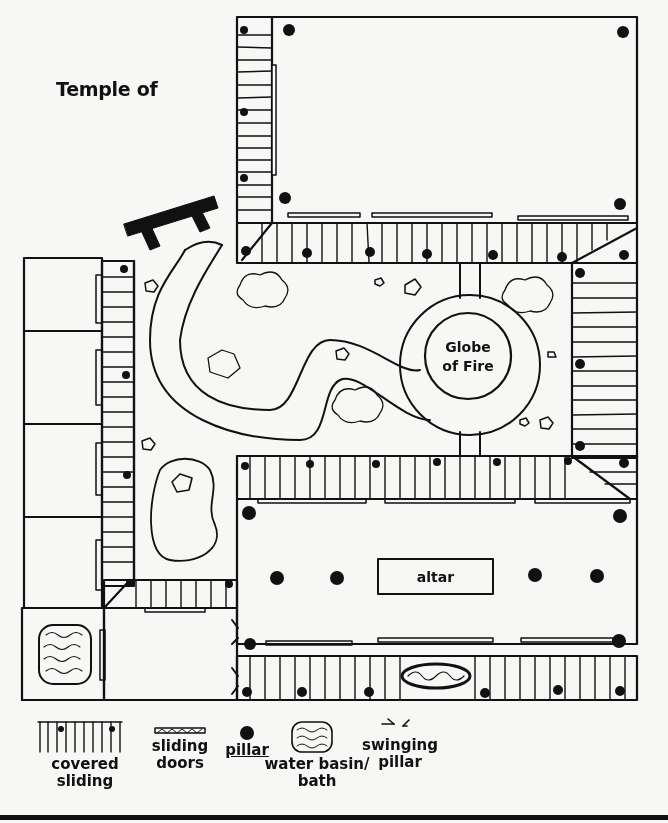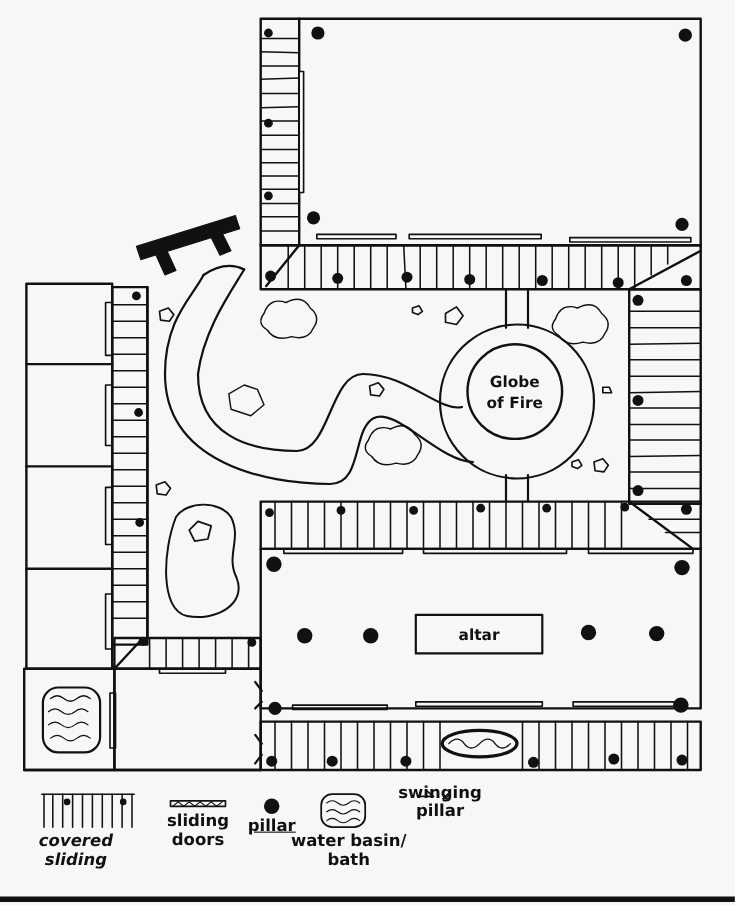--- a/index.html
+++ b/index.html
@@ -7,20 +7,21 @@
   #map { position: absolute; left: 0; top: 0; }
   .title { position: absolute; left: 56px; top: 76px; font-weight: bold; font-size: 19px; line-height: 26px; color: #111; letter-spacing: -0.3px; }
   .lbl { font-family: "DejaVu Sans", sans-serif; font-weight: bold; fill: #111; }
   .legend-text { position: absolute; font-weight: bold; font-size: 15px; line-height: 17px; color: #111; text-align: center; }
   .bottom-rule { position: absolute; left: 0; top: 815px; width: 668px; height: 5px; background: #111; }
 </style>
 </head>
 <body>
 
 <div class="title">
+  <div>Temple of</div>
 </div>
 
 <svg id="map" width="668" height="823" viewBox="0 0 668 823" fill="none" stroke="#111" stroke-width="2.2" stroke-linecap="round" stroke-linejoin="round">
 
   <g>
     <rect x="237" y="17" width="400" height="206"></rect>
 
     <line x1="272" y1="17" x2="272" y2="223"></line>
     <g stroke-width="1.4">
       <line x1="237" y1="35" x2="272" y2="35"></line>
@@ -364,33 +365,33 @@
     </g>
     <g stroke-width="1.6">
       <line x1="382" y1="724" x2="394" y2="724"></line>
         <line x1="388" y1="719" x2="394" y2="724"></line>
       <line x1="403" y1="726" x2="409" y2="720"></line>
         <line x1="403" y1="726" x2="407" y2="726"></line>
     </g>
   </g>
 </svg>
 
-<div class="legend-text" style="left:24px; top:756px; width:90px;font-style:italic;">
+<div class="legend-text" style="left:40px; top:756px; width:90px;">
   <div>covered</div>
   <div>sliding</div>
 </div>
 <div class="legend-text" style="left:145px; top:738px; width:70px;">
   <div>sliding</div>
   <div>doors</div>
 </div>
 <div class="legend-text" style="left:222px; top:742px; width:50px;text-decoration:underline;">
   <div>pillar</div>
 </div>
 <div class="legend-text" style="left:262px; top:756px; width:110px;">
   <div>water basin/</div>
   <div>bath</div>
 </div>
-<div class="legend-text" style="left:362px; top:712px; width:76px;">
+<div class="legend-text" style="left:362px; top:737px; width:76px;">
   <div>swinging</div>
   <div>pillar</div>
 </div>
 
 <div class="bottom-rule"></div>
 
 </body></html>

